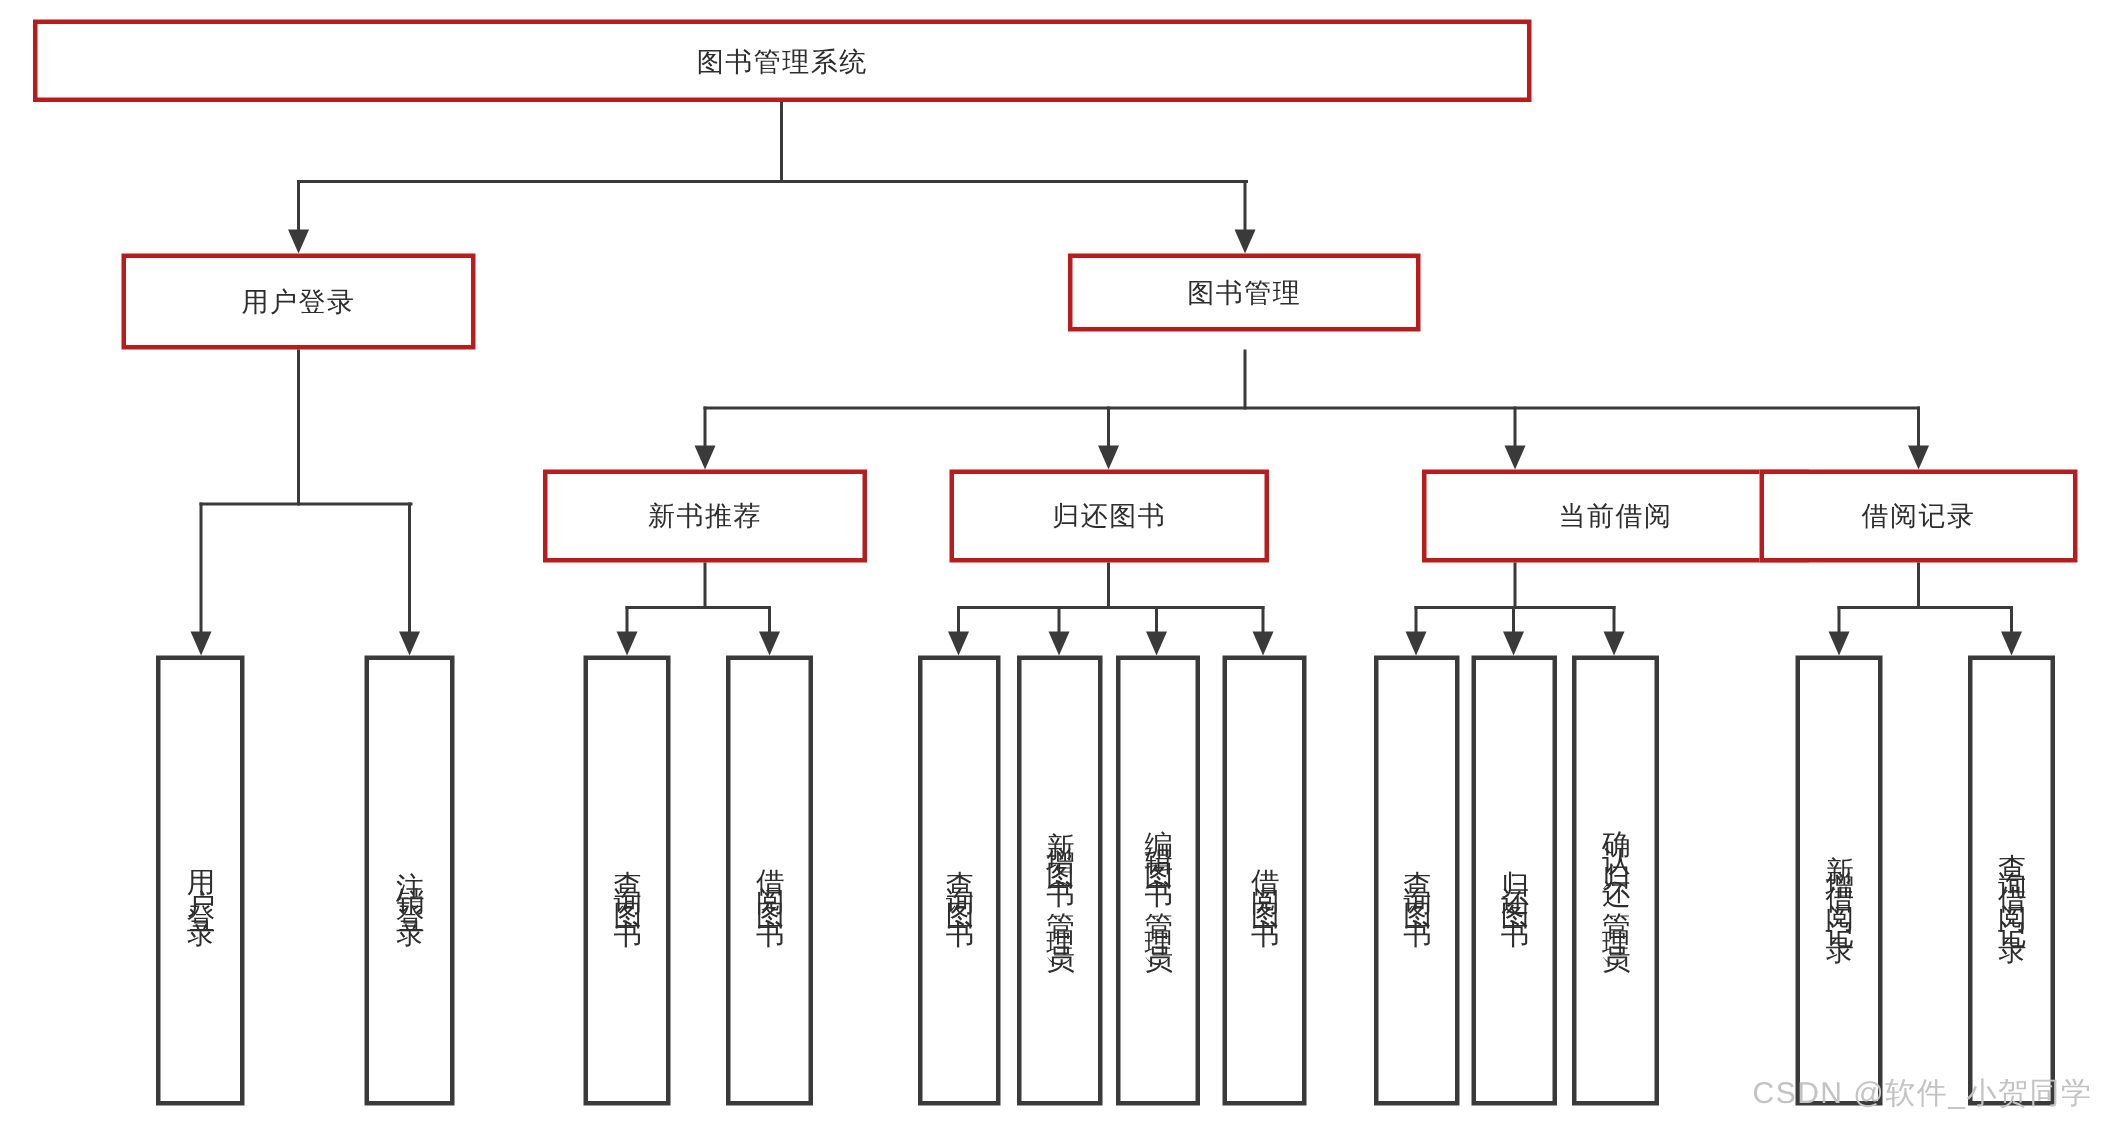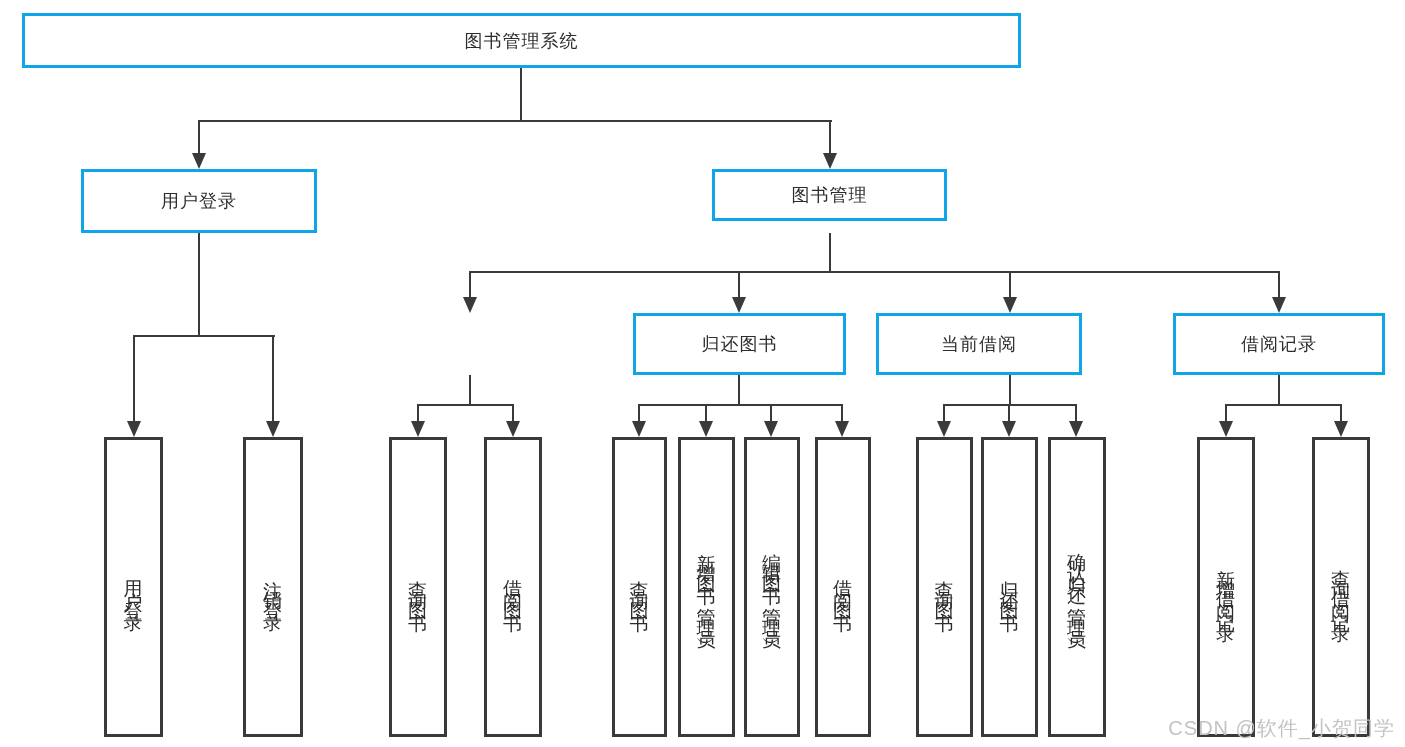--- a/index.html
+++ b/index.html
@@ -2,21 +2,21 @@
 <html><head>
 <meta charset="utf-8">
 <style>
   html,body{margin:0;padding:0;background:#ffffff;}
   body{font-family:"Liberation Sans","DejaVu Sans",sans-serif;}
   #canvas{position:relative;width:1405px;height:747px;background:#ffffff;overflow:hidden;}
 
   .node{
     position:absolute;
     box-sizing:border-box;
-    border:2px solid #0ea5e9;
+    border:2px solid #b91c1c;
     background:#ffffff;
     display:flex;
     align-items:center;
     justify-content:center;
     color:#2d2d2d;
     font-size:18px;
     letter-spacing:1px;
   }
   .node.root{border-width:3px;font-size:18px;}
   .node.lvl2, .node.lvl3{border-width:3px;}
@@ -65,24 +65,27 @@
     <span>图书管理系统</span>
   </div>
 
   <div class="node lvl2" style="left:81px;top:169px;width:236px;height:64px;">
     <span>用户登录</span>
   </div>
   <div class="node lvl2" style="left:712px;top:169px;width:235px;height:52px;">
     <span>图书管理</span>
   </div>
 
+  <div class="node lvl3" style="left:362px;top:313px;width:216px;height:62px;">
+    <span>新书推荐</span>
+  </div>
   <div class="node lvl3" style="left:633px;top:313px;width:213px;height:62px;">
     <span>归还图书</span>
   </div>
-  <div class="node lvl3" style="left:876px;top:313px;width:206px;height:62px;">
+  <div class="node lvl3" style="left:948px;top:313px;width:258px;height:62px;">
     <span>当前借阅</span>
   </div>
   <div class="node lvl3" style="left:1173px;top:313px;width:212px;height:62px;">
     <span>借阅记录</span>
   </div>
 
   <div class="leaf" style="left:104px;top:437px;width:59px;height:300px;">
     <span class="vtext">用户登录</span>
   </div>
   <div class="leaf" style="left:243px;top:437px;width:60px;height:300px;">

